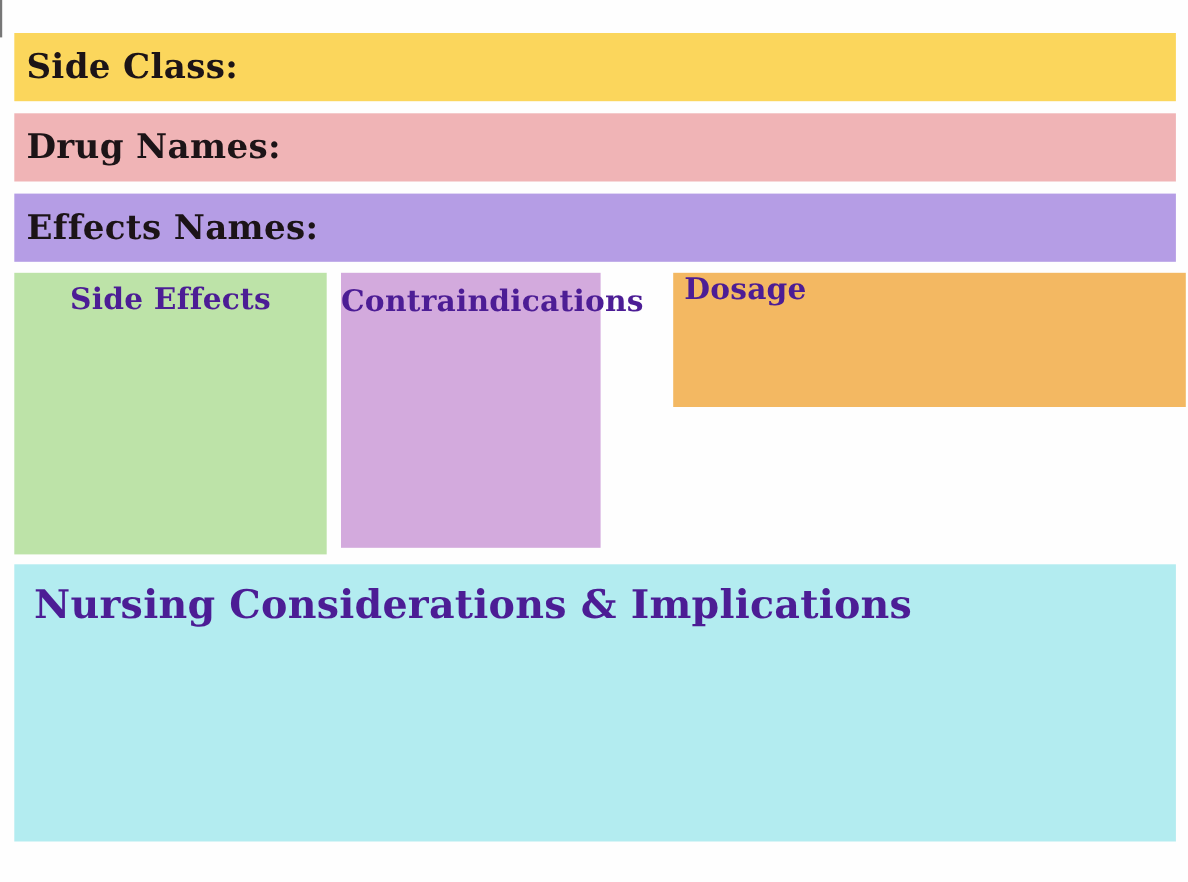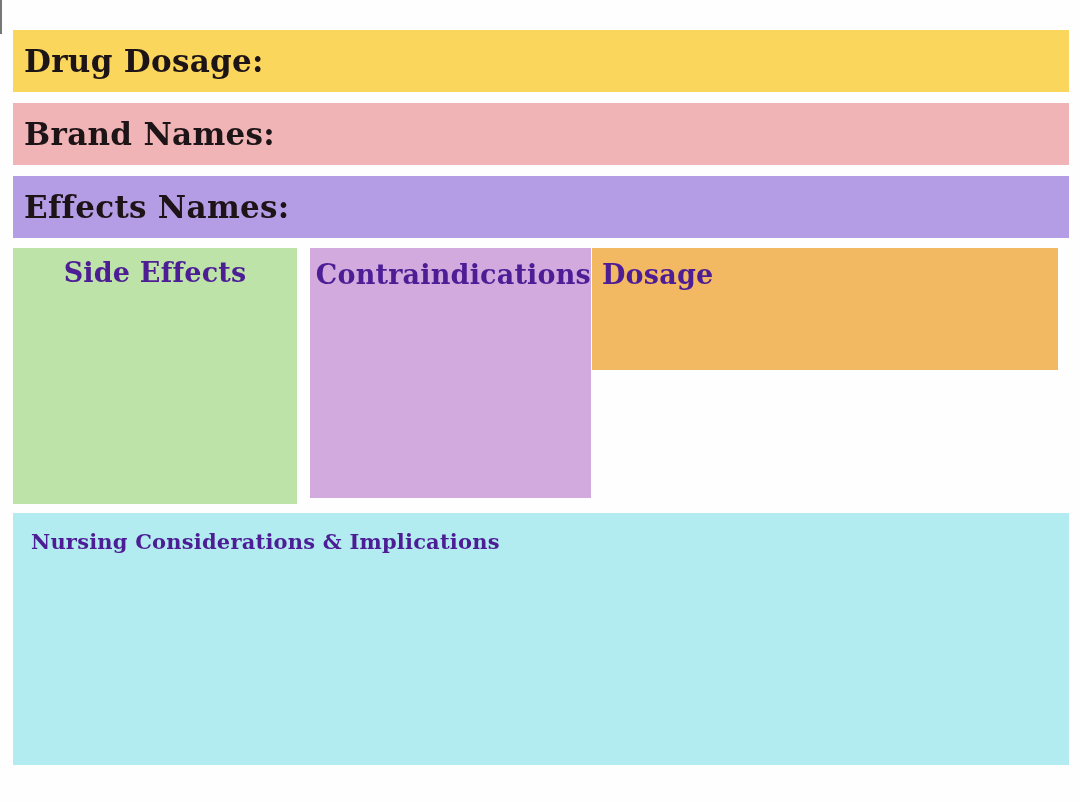--- a/index.html
+++ b/index.html
@@ -38,39 +38,39 @@
 
   
   .box-label {
     font-weight: bold;
     font-size: 27px;
     letter-spacing: 0.2px;
     color: #4c1d95;
     white-space: nowrap;
   }
   .box-side-effects       { left: 13px;  top: 248px; width: 284px;  height: 256px; text-align: center; padding-top: 9px; }
-  .box-contraindications  { left: 310px; top: 248px; width: 281px;  height: 250px; text-align: right; padding-top: 11px; }
-  .box-dosage             { left: 592px; top: 248px; width: 466px;  height: 122px; padding: 11px 0 0 10px; }
+  .box-contraindications  { left: 310px; top: 248px; width: 236px;  height: 250px; text-align: left; padding-top: 11px; }
+  .box-dosage             { left: 612px; top: 248px; width: 466px;  height: 122px; padding: 0 0 0 10px; }
   .box-mechanism          { left: 603px; top: 380px; width: 466px;  height: 121px; padding: 11px 0 0 10px; }
   .box-nursing            { left: 13px;  top: 513px; width: 1056px; height: 252px; padding: 16px 0 0 18px; }
-  .box-nursing .box-label { font-size: 21px; }
+  .box-nursing .box-label { font-size: 36px; }
 </style>
 </head>
 <body>
 
 <div class="sheet">
 
   <div class="region artifact"></div>
 
   <div class="region bar bar-drug-class" style="background-color: rgb(251, 214, 92);">
-    <span class="bar-label">Drug Dosage:</span>
+    <span class="bar-label">Side Class:</span>
   </div>
 
   <div class="region bar bar-brand-names" style="background-color: rgb(240, 180, 182);">
-    <span class="bar-label">Brand Names:</span>
+    <span class="bar-label">Drug Names:</span>
   </div>
 
   <div class="region bar bar-generic-names" style="background-color: rgb(181, 157, 229);">
     <span class="bar-label">Effects Names:</span>
   </div>
 
   <div class="region box-side-effects" style="background-color: rgb(189, 227, 168);">
     <span class="box-label">Side Effects</span>
   </div>
 

